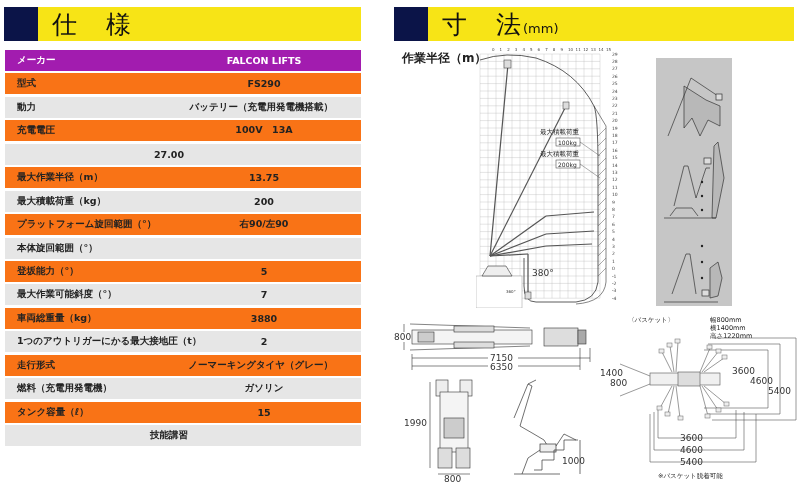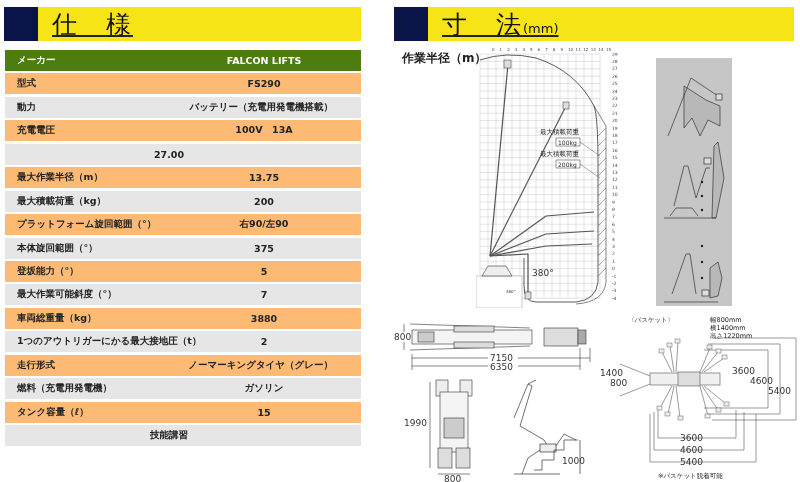--- a/index.html
+++ b/index.html
@@ -1,29 +1,29 @@
 <!DOCTYPE html>
 <html><head>
 <meta charset="utf-8">
 <style>
   * { box-sizing: border-box; margin: 0; padding: 0; }
   html, body { width: 800px; height: 482px; background: #ffffff; overflow: hidden; }
   body { font-family: "DejaVu Sans", "Liberation Sans", sans-serif; color: #222; position: relative; }
 
-  .section-header { position: absolute; height: 34px; background: #f7e416; display: flex; align-items: center; text-decoration: underline; }
+  .section-header { position: absolute; height: 34px; background: #f7e416; display: flex; align-items: center; }
   .section-header .navy { width: 34px; height: 34px; background: #0b1448; flex: none; }
   .section-header .title { font-size: 25px; color: #111; margin-left: 14px; letter-spacing: 2px; font-family: "DejaVu Serif", serif; }
   .section-header .title .sub { font-size: 13px; letter-spacing: 0; font-family: "DejaVu Sans", sans-serif; }
   #hdr-spec { left: 4px; top: 7px; width: 357px; }
   #hdr-dim { left: 394px; top: 7px; width: 400px; }
 
   .spec-table { position: absolute; left: 5px; top: 50px; width: 356px; }
-  .spec-row { height: 21px; margin-bottom: 2.45px; display: flex; align-items: center; background: #fdba74; font-size: 9.5px; font-weight: bold; }
+  .spec-row { height: 21px; margin-bottom: 2.45px; display: flex; align-items: center; background: #f97316; font-size: 9.5px; font-weight: bold; }
   .spec-row:nth-child(odd) { background: #e6e6e6; }
-  .spec-row.head { background: #4d7c0f; color: #fff; justify-content: space-between; }
+  .spec-row.head { background: #a21caf; color: #fff; justify-content: space-between; }
   .spec-row .lbl { width: 190px; padding-left: 12px; white-space: nowrap; }
   .spec-row .val { flex: 1; text-align: center; padding-right: 28px; white-space: nowrap; }
 
   .dim-area { position: absolute; left: 394px; top: 44px; width: 406px; height: 438px; }
   .radius-label { position: absolute; left: 8px; top: 6px; font-size: 12px; font-weight: bold; }
   svg text { font-family: "DejaVu Sans", sans-serif; }
 
   .scene-panel { position: absolute; left: 262px; top: 14px; width: 76px; height: 248px; background: #c6c6c6; }
 </style>
 </head>
@@ -61,21 +61,20 @@
   <div class="spec-row">
       <span class="lbl">最大積載荷重（kg）</span>
       <span class="val">200</span>
     </div>
   <div class="spec-row">
       <span class="lbl">プラットフォーム旋回範囲（°）</span>
       <span class="val">右90/左90</span>
     </div>
   <div class="spec-row">
       <span class="lbl">本体旋回範囲（°）</span>
-      <span class="val">375</span>
     </div>
   <div class="spec-row">
       <span class="lbl">登坂能力（°）</span>
       <span class="val">5</span>
     </div>
   <div class="spec-row">
       <span class="lbl">最大作業可能斜度（°）</span>
       <span class="val">7</span>
     </div>
   <div class="spec-row">

